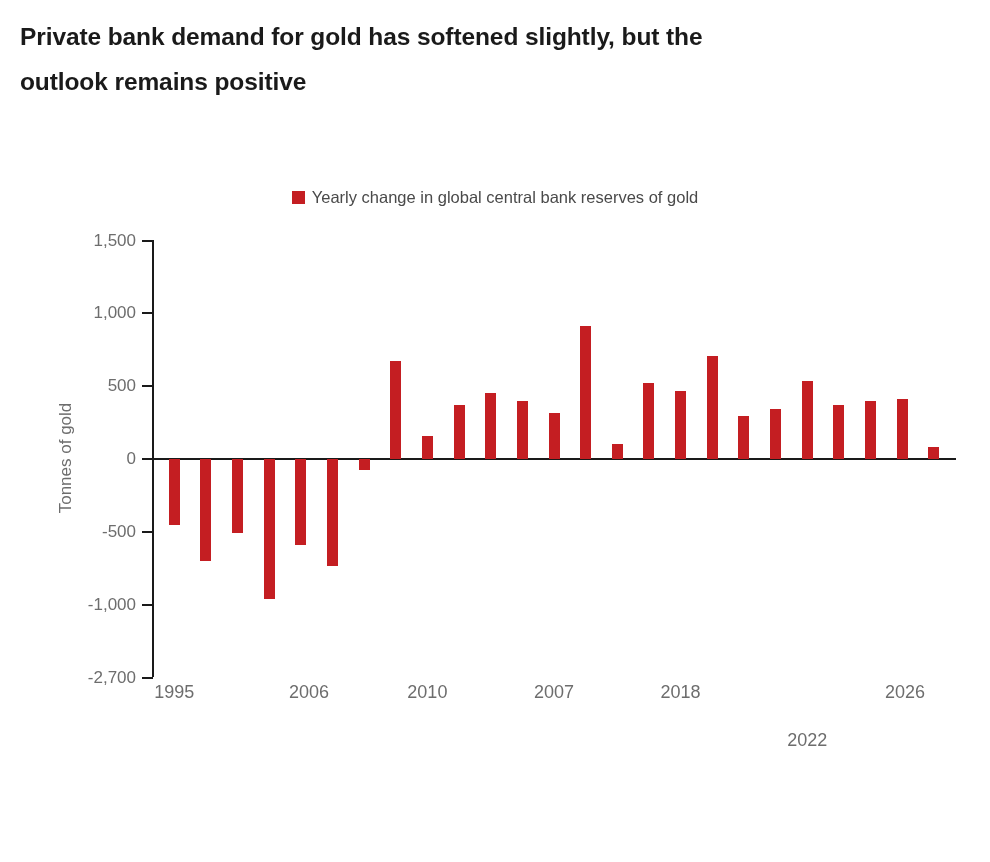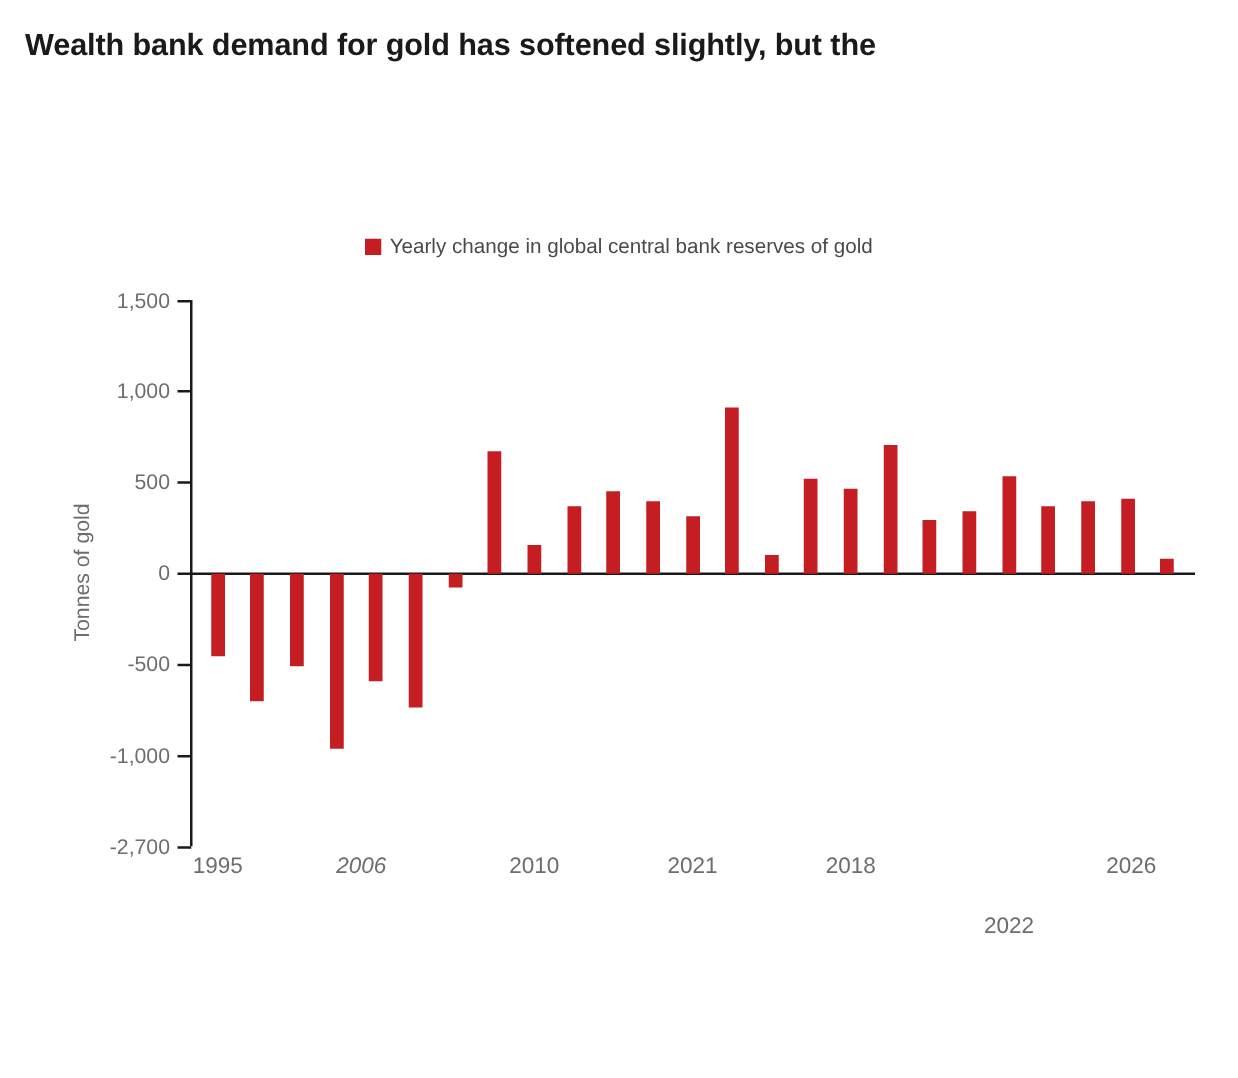--- a/index.html
+++ b/index.html
@@ -127,21 +127,22 @@
     line-height: 31px;
     color: #2b2b2b;
   }
 </style>
 </head>
 <body>
 
 <div id="page">
 
   <div id="title-block">
-    <div class="title-line">Wealth bank demand for gold has softened slightly, but the</div>
+    <div class="title-line">Private bank demand for gold has softened slightly, but the</div>
+    <div class="title-line">outlook remains positive</div>
   </div>
 
   <div id="legend">
     <div class="legend-entry">
       <span class="legend-swatch" style="background: rgb(196, 30, 34);"></span>
       <span class="legend-label">Yearly change in global central bank reserves of gold</span>
     </div>
   </div>
 
   <div id="chart">
@@ -173,23 +174,23 @@
         <div class="y-tick-label-wrap" style="top: 604.667px;">
           <div class="y-tick-label">-1,000</div>
         </div>
         <div class="y-tick-mark" style="top: 676.5px;"></div>
         <div class="y-tick-label-wrap" style="top: 677.5px;">
           <div class="y-tick-label">-2,700</div>
         </div>
       </div>
     <div id="x-ticks">
         <div class="x-tick-label" style="left: 174.157px;">1995</div>
-        <div class="x-tick-label" style="left: 289px; font-style: italic;">2006</div>
+        <div class="x-tick-label" style="left: 309px;">2006</div>
         <div class="x-tick-label" style="left: 427.386px;">2010</div>
-        <div class="x-tick-label" style="left: 554px;">2021</div>
+        <div class="x-tick-label" style="left: 554px;">2007</div>
         <div class="x-tick-label" style="left: 680.614px;">2018</div>
         <div class="x-tick-label" style="left: 807.228px; margin-top: 48px;">2022</div>
         <div class="x-tick-label" style="left: 905px;">2026</div>
       </div>
     <div id="bars">
         <div class="bar" title="2002: -450" style="left: 168.657px; top: 459px; width: 11px; height: 65.55px; background: rgb(196, 30, 34);"></div>
         <div class="bar" title="2003: -700" style="left: 200.311px; top: 459px; width: 11px; height: 101.967px; background: rgb(196, 30, 34);"></div>
         <div class="bar" title="2004: -510" style="left: 231.965px; top: 459px; width: 11px; height: 74.29px; background: rgb(196, 30, 34);"></div>
         <div class="bar" title="2005: -960" style="left: 263.618px; top: 459px; width: 11px; height: 139.84px; background: rgb(196, 30, 34);"></div>
         <div class="bar" title="2006: -590" style="left: 295.272px; top: 459px; width: 11px; height: 85.9433px; background: rgb(196, 30, 34);"></div>

